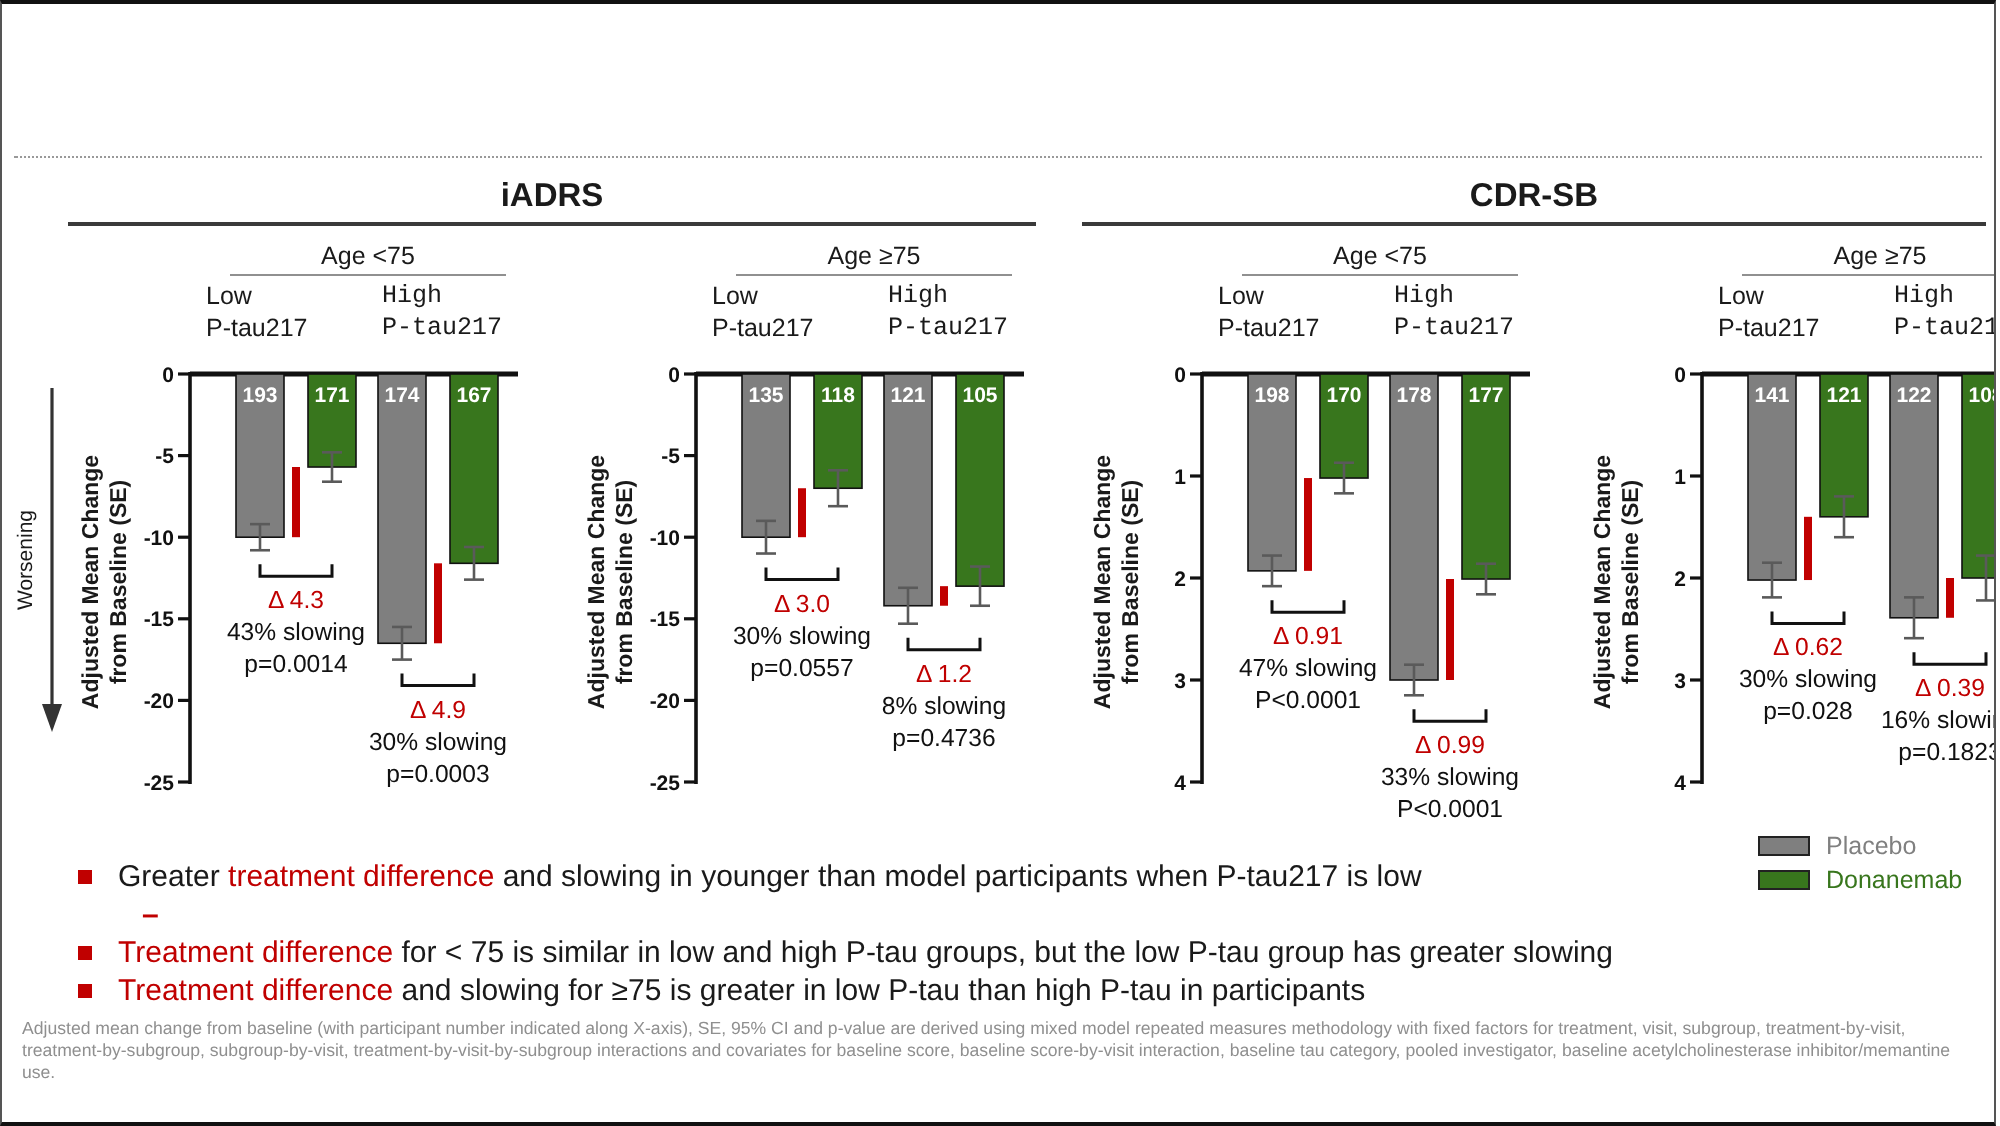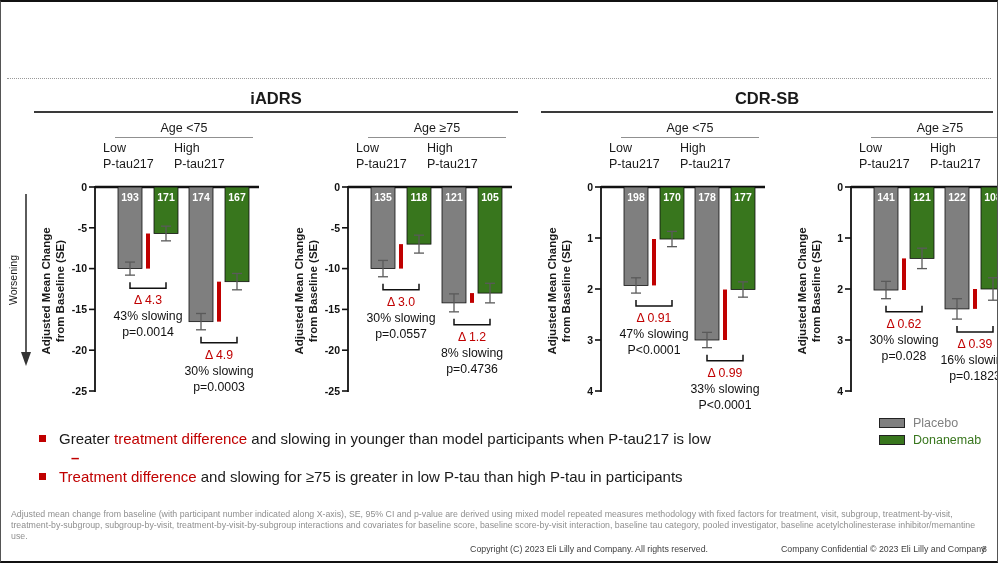--- a/index.html
+++ b/index.html
@@ -14,21 +14,21 @@
   .sec-header{position:absolute;top:87px;text-align:center;font-weight:bold;font-size:16.5px;
     border-bottom:2px solid #3a3a3a;padding-bottom:3px;}
   .sec-iadrs{left:33px;width:484px;}
   .sec-cdrsb{left:540px;width:452px;}
   .panel{position:absolute;top:119px;width:244px;margin-left:16px;}
   .age-header{margin-left:78px;width:138px;text-align:center;font-size:12.5px;
     border-bottom:1.2px solid #909090;padding-bottom:2px;}
   .group-labels{position:relative;margin-left:34px;width:196px;height:34px;
     font-size:12.5px;line-height:1.3;text-align:left;white-space:pre-line;}
   .gl{position:absolute;width:90px;top:2px;}
-  .gl0{left:32px;} .gl1{left:103px;}
+  .gl0{left:32px;} .gl1{left:120px;font-family:Liberation Mono, monospace;}
   .plot-row{display:flex;margin-top:12px;}
   .y-axis-title{position:relative;width:34px;height:214px;flex:none;}
   .y-axis-title span{position:absolute;top:50%;left:50%;
     transform:translate(-50%,-50%) rotate(-90deg);width:205px;text-align:center;
     white-space:pre-line;font-weight:bold;font-size:11.5px;line-height:1.2;}
   svg.plot{width:196px;height:246px;overflow:visible;flex:none;}
   .worsening{position:absolute;left:4px;top:190px;width:30px;height:175px;}
   .worsening .wtext{position:absolute;top:50%;left:1px;transform:translate(-50%,-50%) rotate(-90deg);
     font-size:10.5px;white-space:nowrap;left:8px;}
   .worsening svg{position:absolute;right:2px;top:0;}
@@ -323,25 +323,24 @@
   <div class="bullets" id="bullets">
       <div class="b-row">
         <span class="b-sq" style="background: rgb(192, 0, 0);"></span>
         <span><span style="color: rgb(26, 26, 26);">Greater </span><span style="color: rgb(192, 0, 0);">treatment difference</span><span style="color: rgb(26, 26, 26);"> and slowing in younger than model participants when P-tau217 is low</span></span>
       </div>
       <div class="b-row indent">
         <span class="b-dash" style="color: rgb(192, 0, 0);">–</span>
       </div>
       <div class="b-row">
         <span class="b-sq" style="background: rgb(192, 0, 0);"></span>
+        <span><span style="color: rgb(192, 0, 0);">Treatment difference</span><span style="color: rgb(26, 26, 26);"> for &lt; 75 is similar in low and high P-tau groups, but the low P-tau group has greater slowing</span></span>
+      </div>
+      <div class="b-row">
+        <span class="b-sq" style="background: rgb(192, 0, 0);"></span>
         <span><span style="color: rgb(192, 0, 0);">Treatment difference</span><span style="color: rgb(26, 26, 26);"> and slowing for ≥75 is greater in low P-tau than high P-tau in participants</span></span>
       </div>
     </div>
 
   <div class="footnote">Adjusted mean change from baseline (with participant number indicated along X-axis), SE, 95% CI and p-value are derived using mixed model repeated measures methodology with fixed factors for treatment, visit, subgroup, treatment-by-visit, treatment-by-subgroup, subgroup-by-visit, treatment-by-visit-by-subgroup interactions and covariates for baseline score, baseline score-by-visit interaction, baseline tau category, pooled investigator, baseline acetylcholinesterase inhibitor/memantine use.</div>
 
-  <div class="footer">
-    <span class="copyright">Copyright (C) 2023 Eli Lilly and Company. All rights reserved.</span>
-    <span class="confidential">Company Confidential  © 2023 Eli Lilly and Company</span>
-    <span class="page-num">8</span>
-  </div>
 
 </div>
 
 </body></html>

